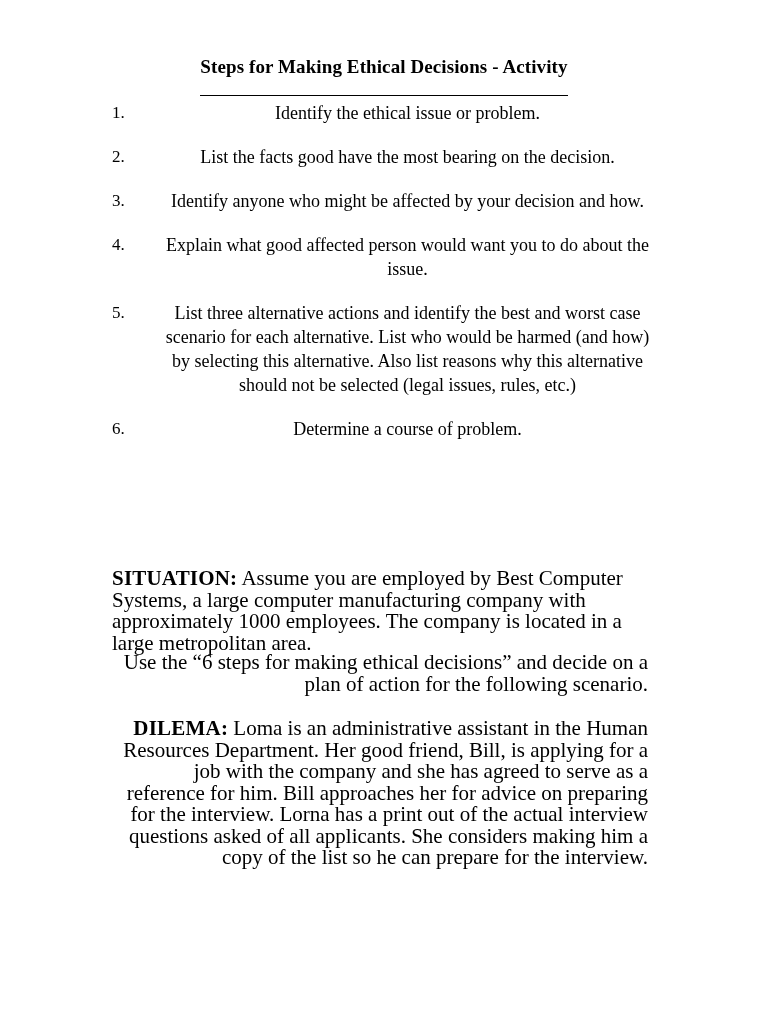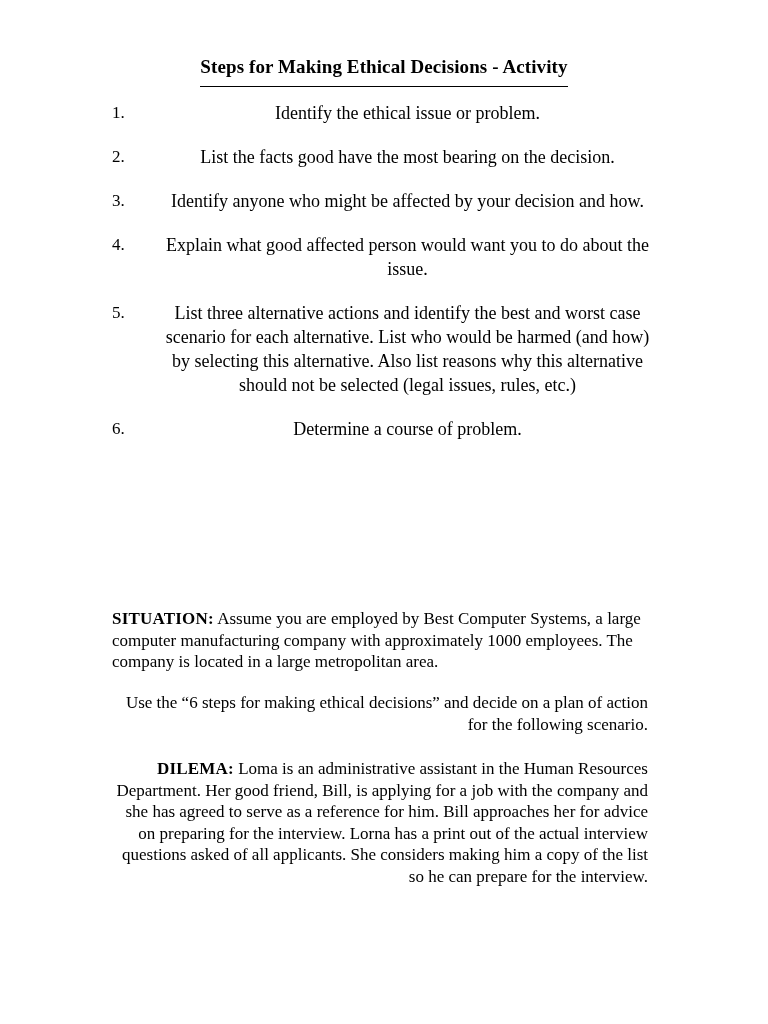--- a/index.html
+++ b/index.html
@@ -28,21 +28,21 @@
     left: 0;
     top: 56px;
     width: 768px;
     text-align: center;
     font-size: 19px;
     font-weight: bold;
     letter-spacing: 0.1px;
   }
   .doc-title span {
     border-bottom: 1.5px solid #000;
-    padding-bottom: 9px;
+    padding-bottom: 18px;
     margin-top: 16px;
   }
   .steps {
     position: absolute;
     left: 112px;
     top: 101px;
     width: 545px;
   }
   .step {
     display: flex;
@@ -58,23 +58,22 @@
   .step-text {
     font-size: 18px;
     line-height: 24px;
     flex: 1 1 auto;
     text-align: center;
   }
   .body-block {
     position: absolute;
     left: 112px;
     width: 536px;
-    font-size: 17px;
+    font-size: 21px;
     line-height: 21.5px;
-    margin-top: 40px;
   }
   .body-block .lead {
     font-weight: bold;
     letter-spacing: 0.2px;
   }
   #situation { top: 568px; }
   #usesteps  { top: 652px; text-align: right; }
   #dilema    { top: 718px; text-align: right; }
   .closing {
     position: absolute;

